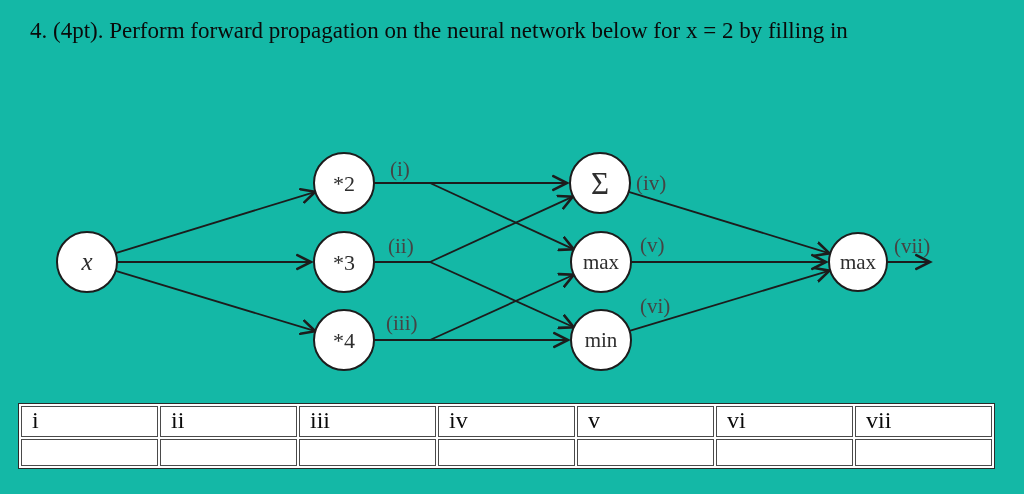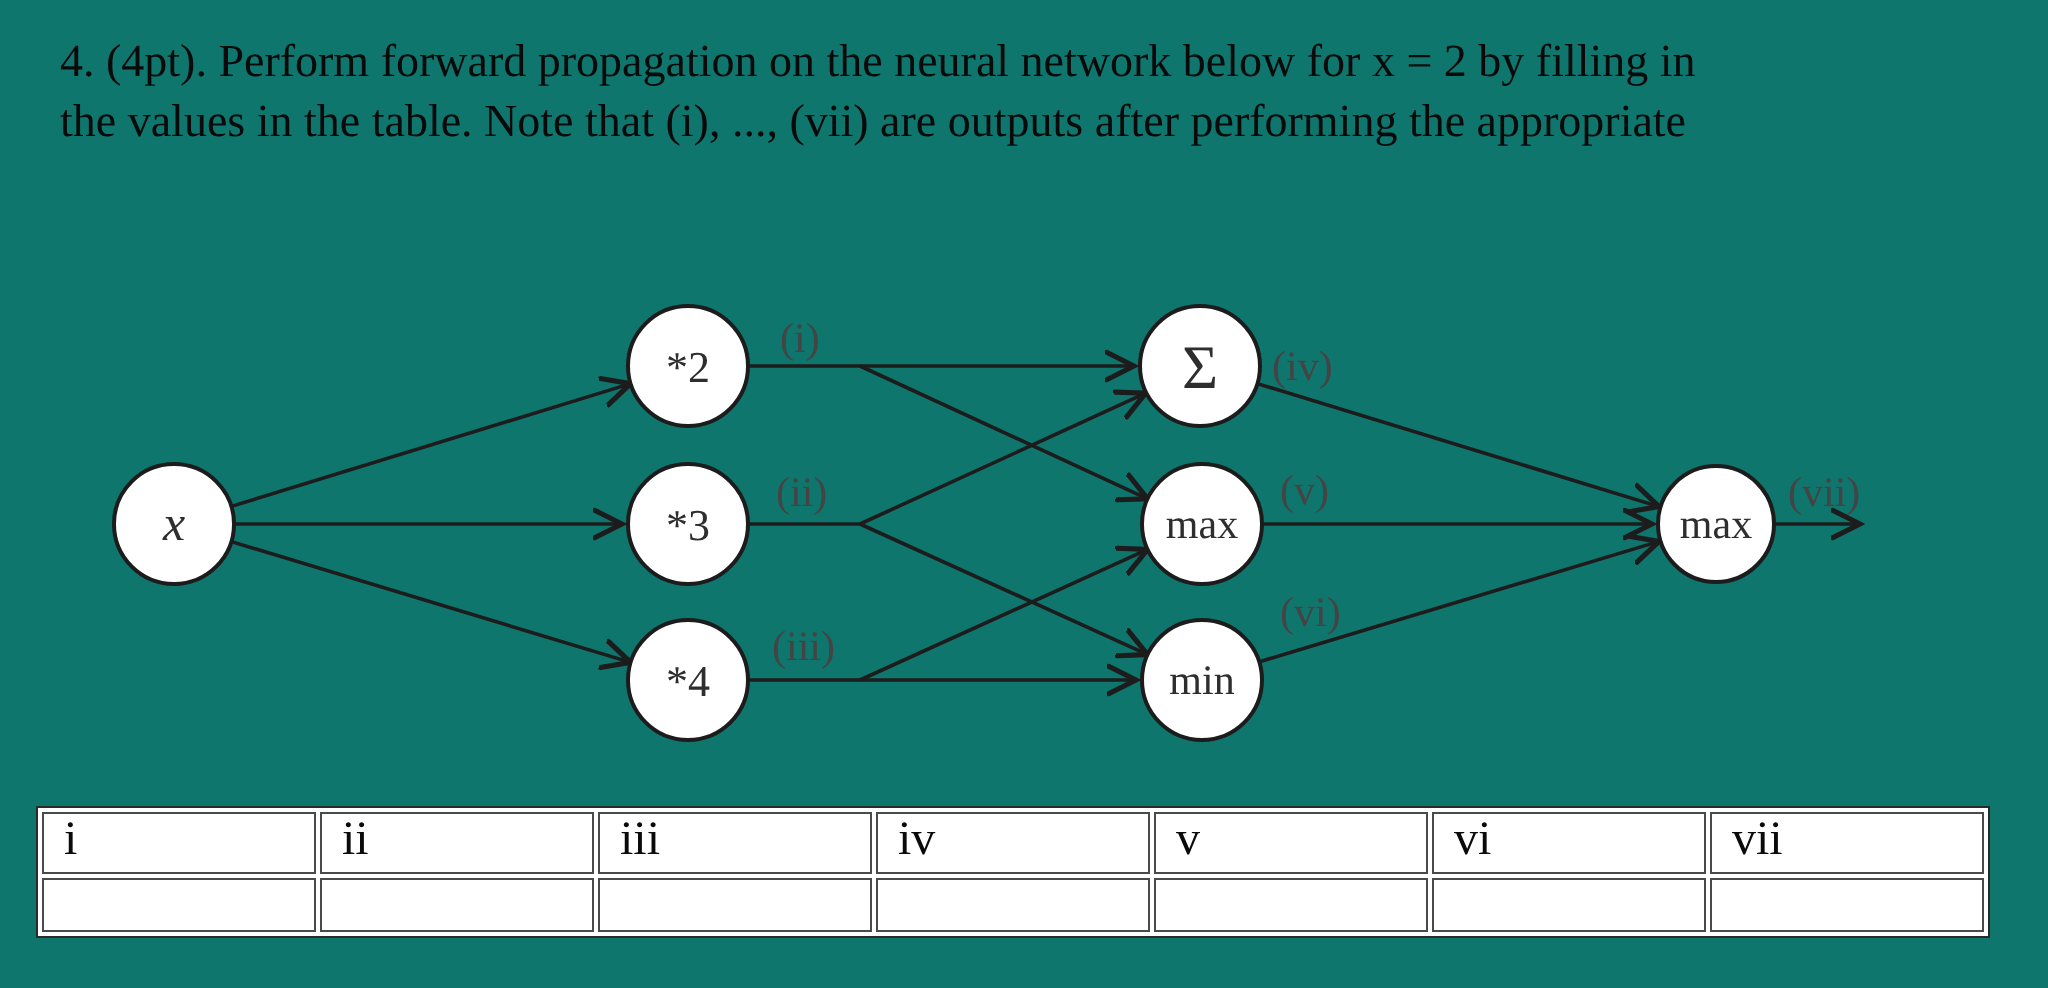--- a/index.html
+++ b/index.html
@@ -1,20 +1,20 @@
 <!DOCTYPE html>
 <html><head>
 <meta charset="utf-8">
 <style>
   html, body { margin: 0; padding: 0; background: #ffffff; }
   .page {
     position: relative;
     width: 1024px;
     height: 494px;
-    background: #0f766e;
+    background: #14b8a6;
     overflow: hidden;
     font-family: "Liberation Serif", serif;
   }
   .question {
     position: absolute;
     left: 30px;
     top: 16px;
     width: 980px;
     color: #0a0a0a;
     font-size: 23px;
@@ -53,21 +53,20 @@
   .answer-table td.hdr { height: 27px; }
   .answer-table td.ans { height: 23px; }
 </style>
 </head>
 <body>
 
 <div class="page">
 
   <div class="question">
     <div class="qline">4. (4pt). Perform forward propagation on the neural network below for x = 2 by filling in</div>
-    <div class="qline">the values in the table. Note that (i), ..., (vii) are outputs after performing the appropriate</div>
   </div>
 
   <svg class="diagram-svg" viewBox="0 130 1024 270">
     <defs>
       <marker id="arr" viewBox="0 0 10 10" refX="8.5" refY="5" markerWidth="9.5" markerHeight="9.5" orient="auto">
         <path d="M0.5,1 L8.5,5 L0.5,9" fill="none" stroke="#1c1c1c" stroke-width="1.5" stroke-linecap="round"></path>
       </marker>
     </defs>
 
     <g>

